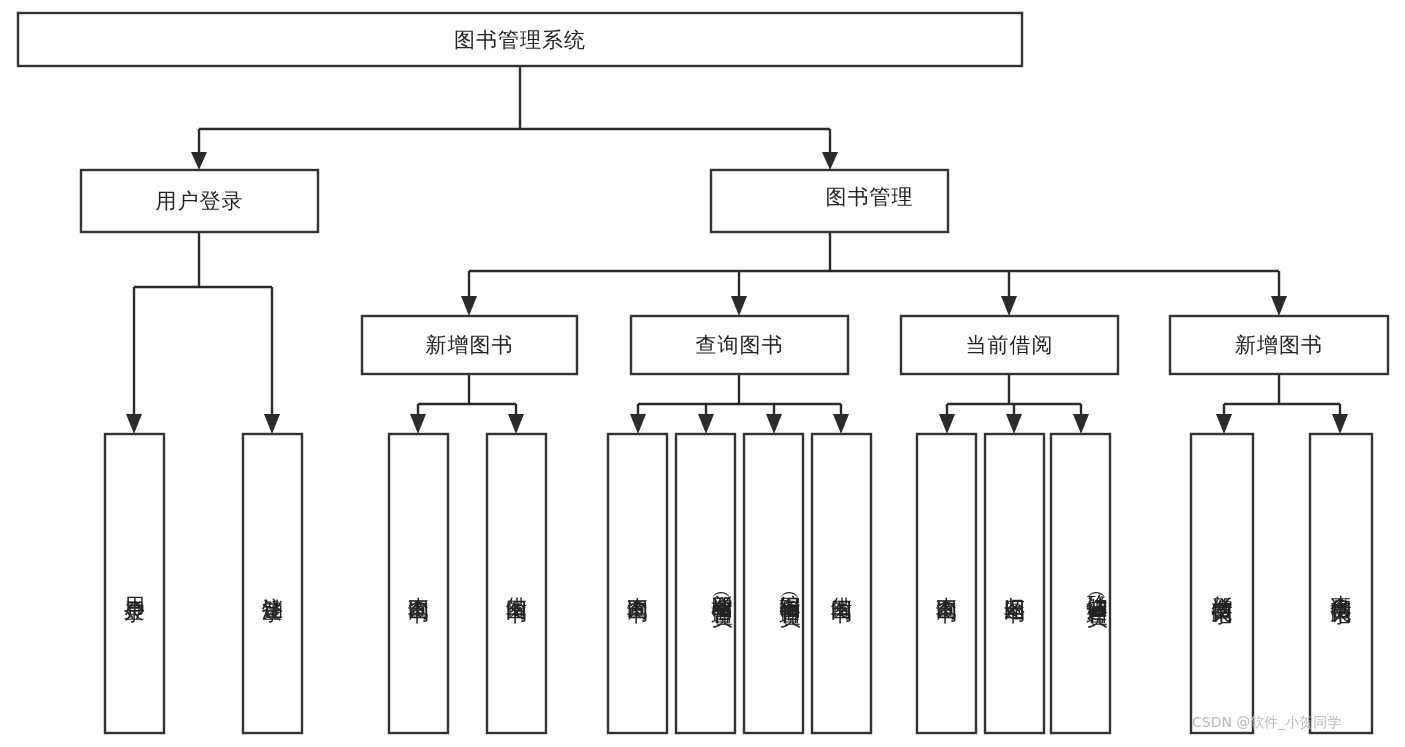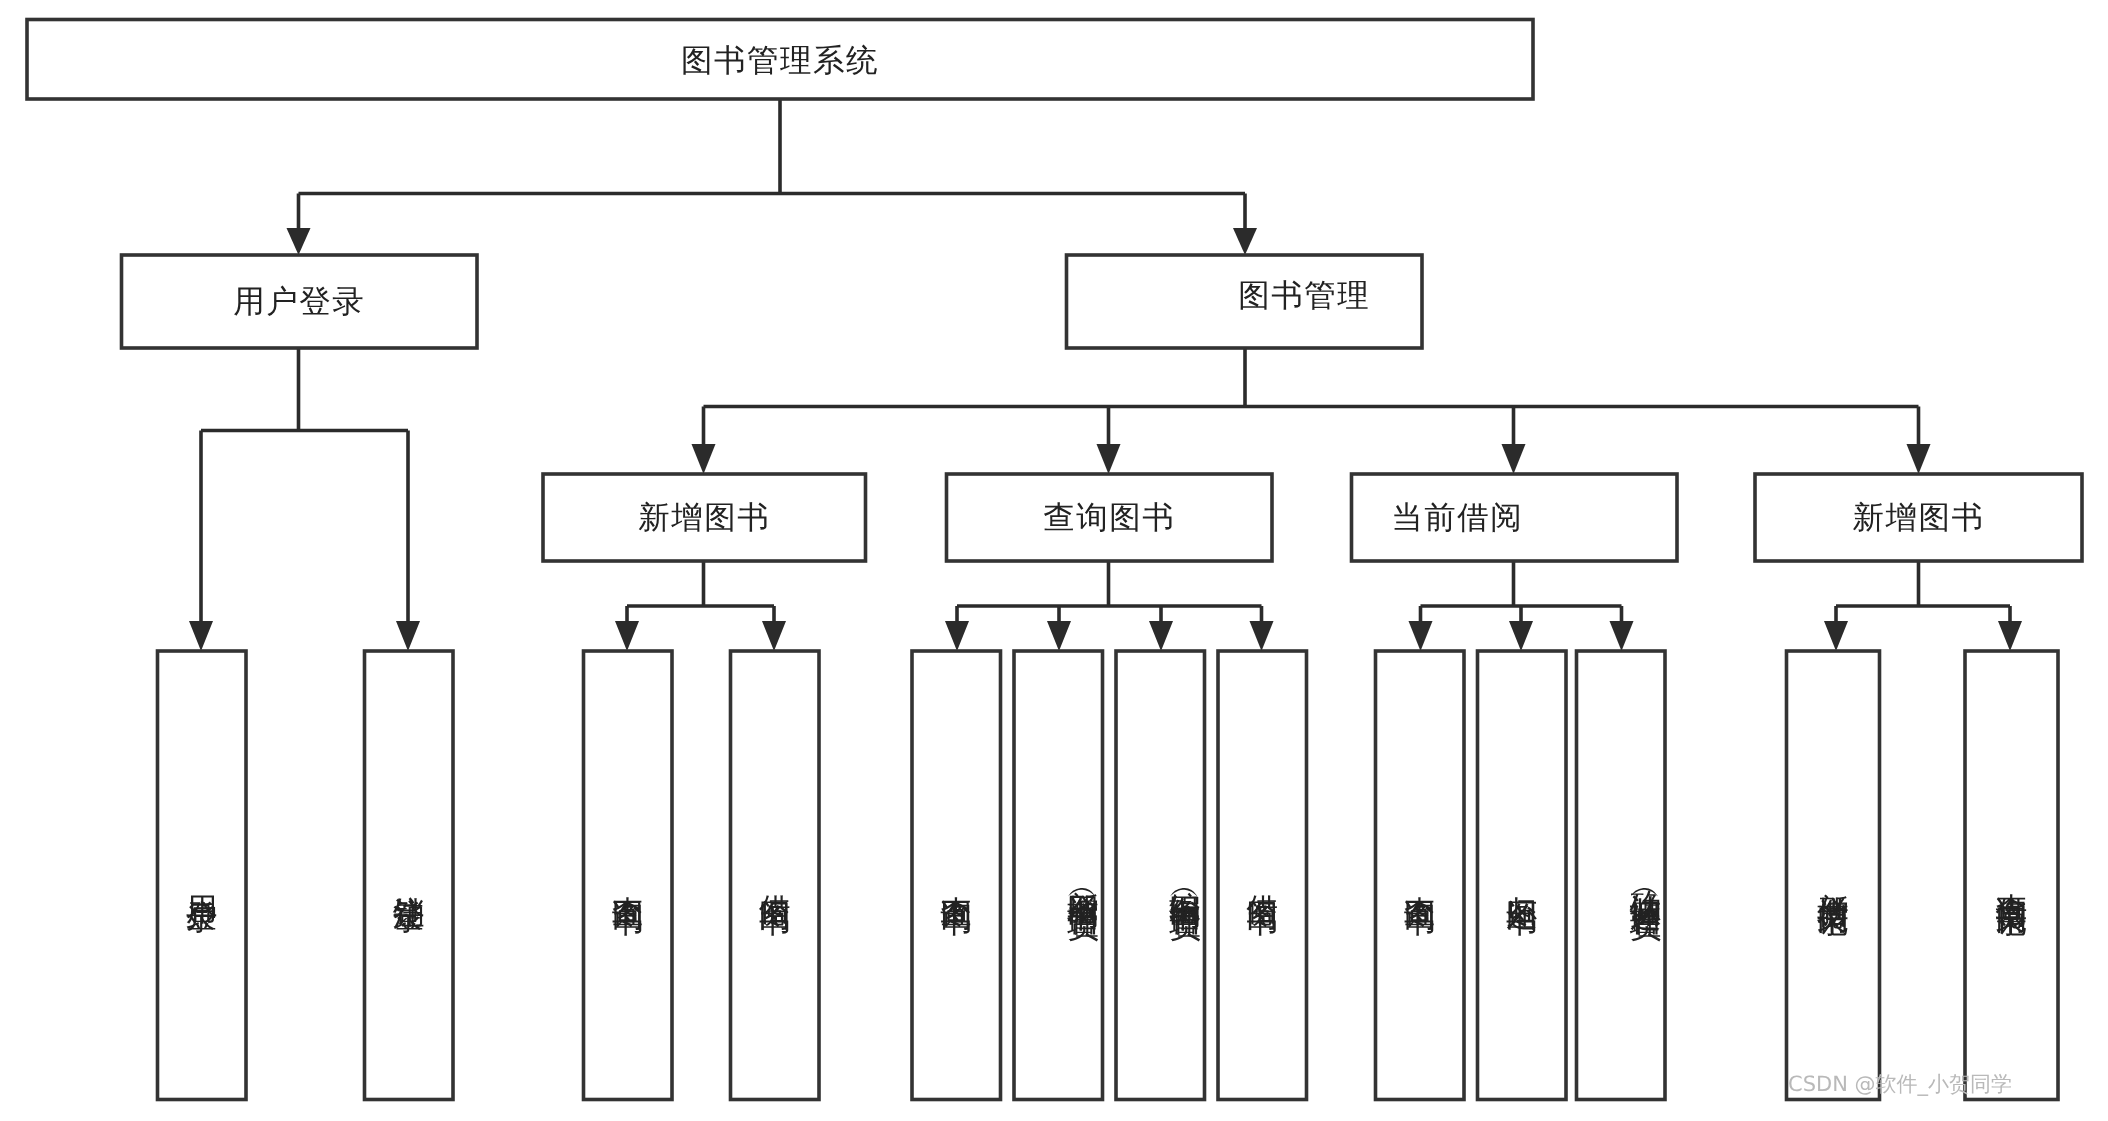--- a/index.html
+++ b/index.html
@@ -197,21 +197,21 @@
 
   </svg>
 
   <div class="node-label-h" style="left:18px; top:13px; width:1004px; height:53px;">图书管理系统</div>
 
   <div class="node-label-h" style="left:81px; top:170px; width:237px; height:62px;">用户登录</div>
   <div class="node-label-h" style="left:751px; top:170px; width:237px; height:54px;">图书管理</div>
 
   <div class="node-label-h" style="left:362px; top:316px; width:215px; height:58px;">新增图书</div>
   <div class="node-label-h" style="left:631px; top:316px; width:217px; height:58px;">查询图书</div>
-  <div class="node-label-h" style="left:863px; top:316px; width:217px; height:58px;">当前借阅</div>
+  <div class="node-label-h" style="left:901px; top:316px; width:217px; height:58px;">当前借阅</div>
   <div class="node-label-h" style="left:1170px; top:316px; width:218px; height:58px;">新增图书</div>
 
   <div class="node-label-v" style="left:105px; top:434px; width:59px; height:299px;">用户登录</div>
   <div class="node-label-v" style="left:243px; top:434px; width:59px; height:299px;">注销登录</div>
 
   <div class="node-label-v" style="left:389px; top:434px; width:59px; height:299px;">查询图书</div>
   <div class="node-label-v" style="left:487px; top:434px; width:59px; height:299px;">借阅图书</div>
 
   <div class="node-label-v" style="left:608px; top:434px; width:59px; height:299px;">查询图书</div>
   <div class="node-label-v align-top" style="left:676px; top:434px; width:59px; height:299px;">新增图书（管理员）</div>

